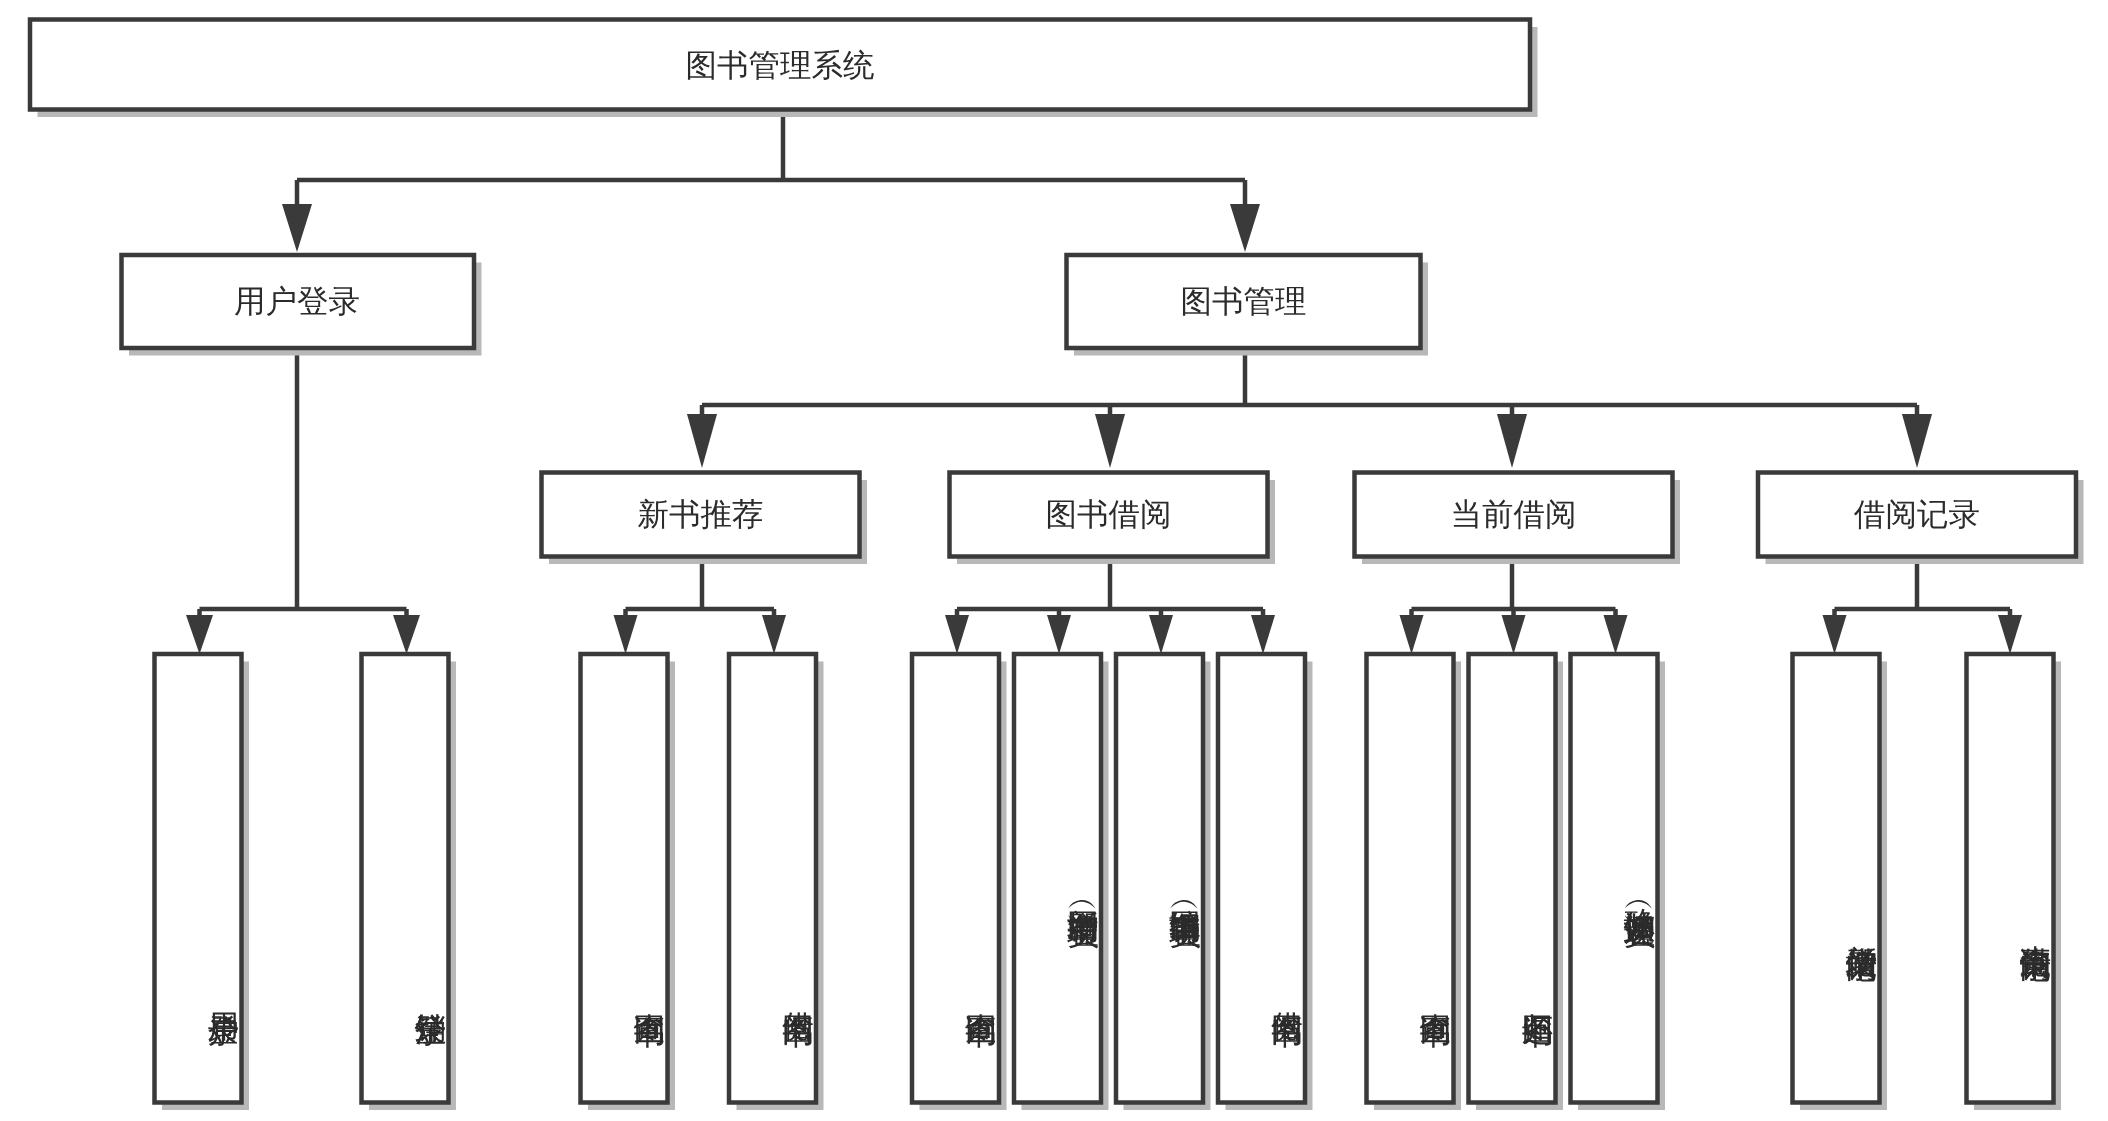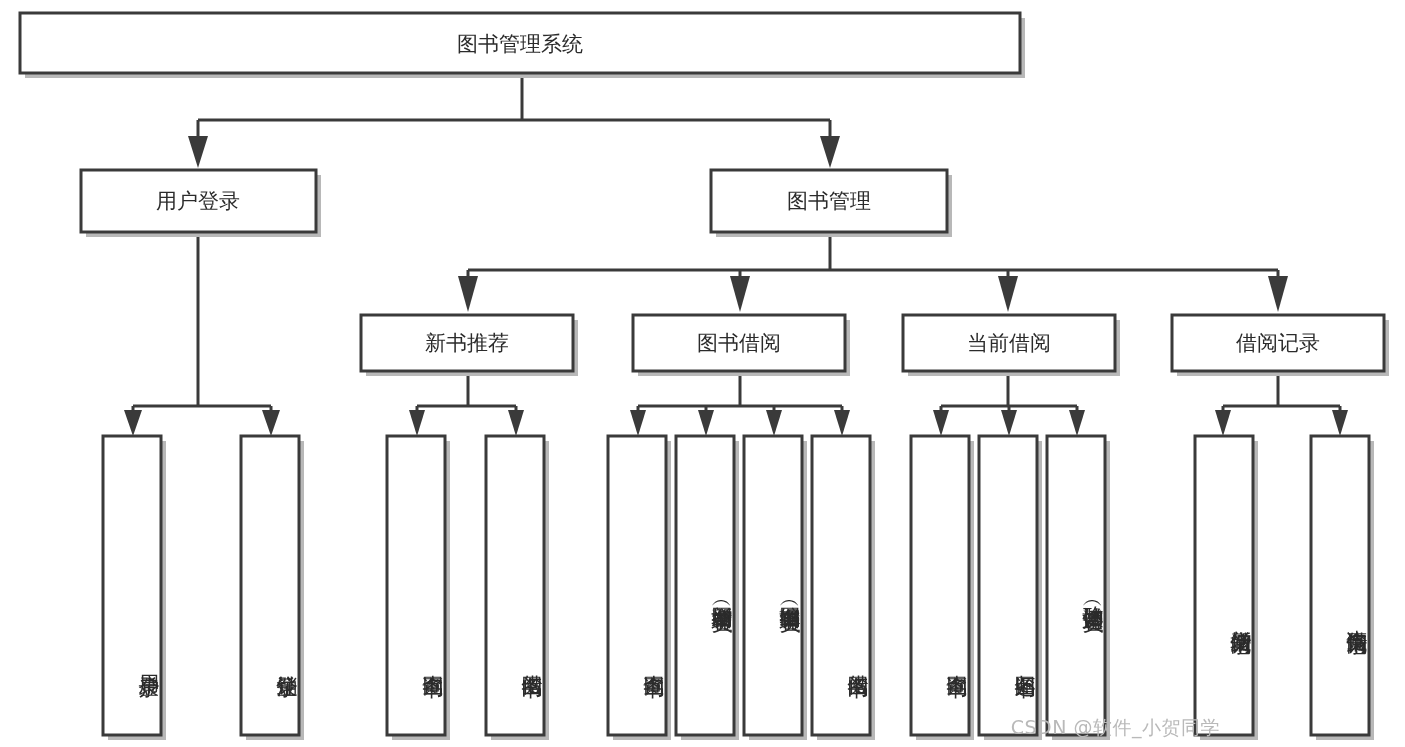--- a/index.html
+++ b/index.html
@@ -239,15 +239,14 @@
   <div class="vlabel" style="left:911px; top:436px; width:58px; height:299px; padding-top:74px;">查询图书</div>
 
   <div class="vlabel" style="left:979px; top:436px; width:58px; height:299px; padding-top:74px;">归还图书</div>
 
   <div class="vlabel" style="left:1047px; top:436px; width:58px; height:299px; padding-top:8px;">确认归还（管理员）</div>
 
   <div class="vlabel" style="left:1195px; top:436px; width:58px; height:299px; padding-top:30px;">新增借阅记录</div>
 
   <div class="vlabel" style="left:1311px; top:436px; width:58px; height:299px; padding-top:30px;">查询借阅记录</div>
 
-  <div class="watermark">CSDN @软件_小贺同学</div>
 
 </div>
 
 </body></html>

